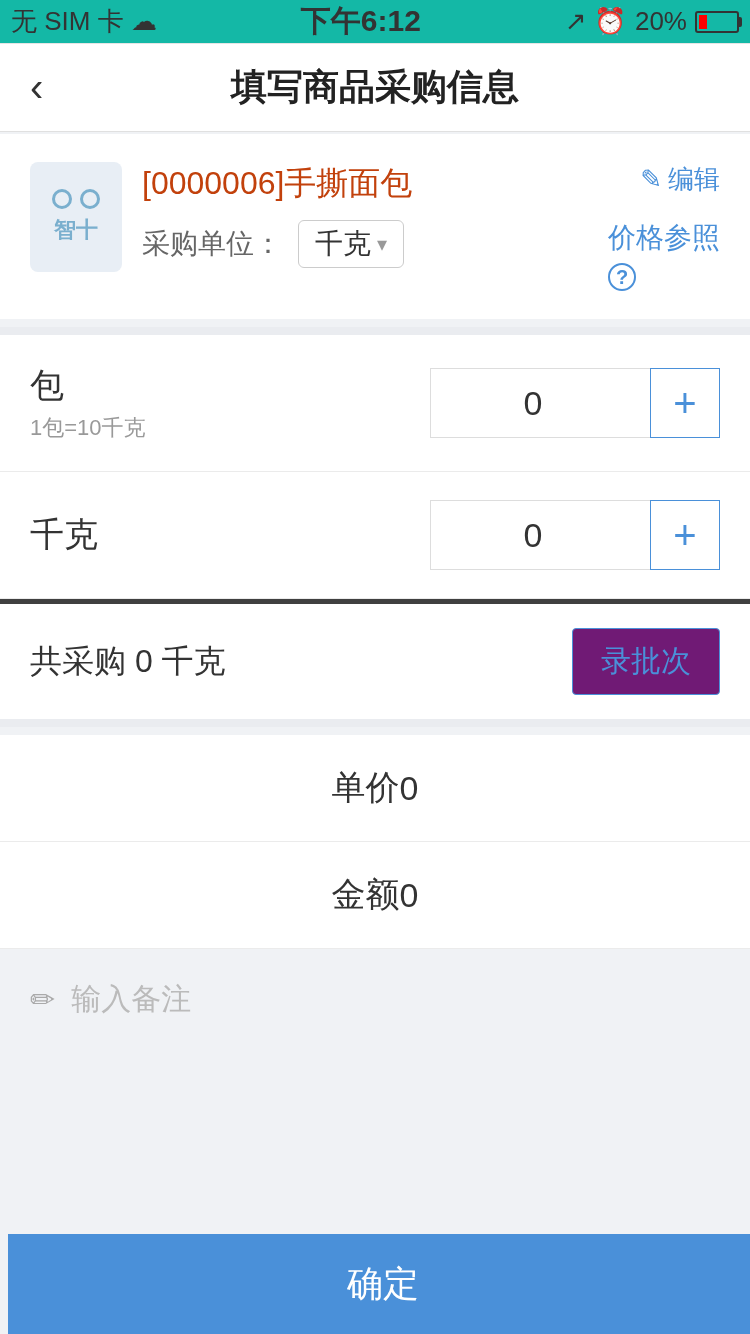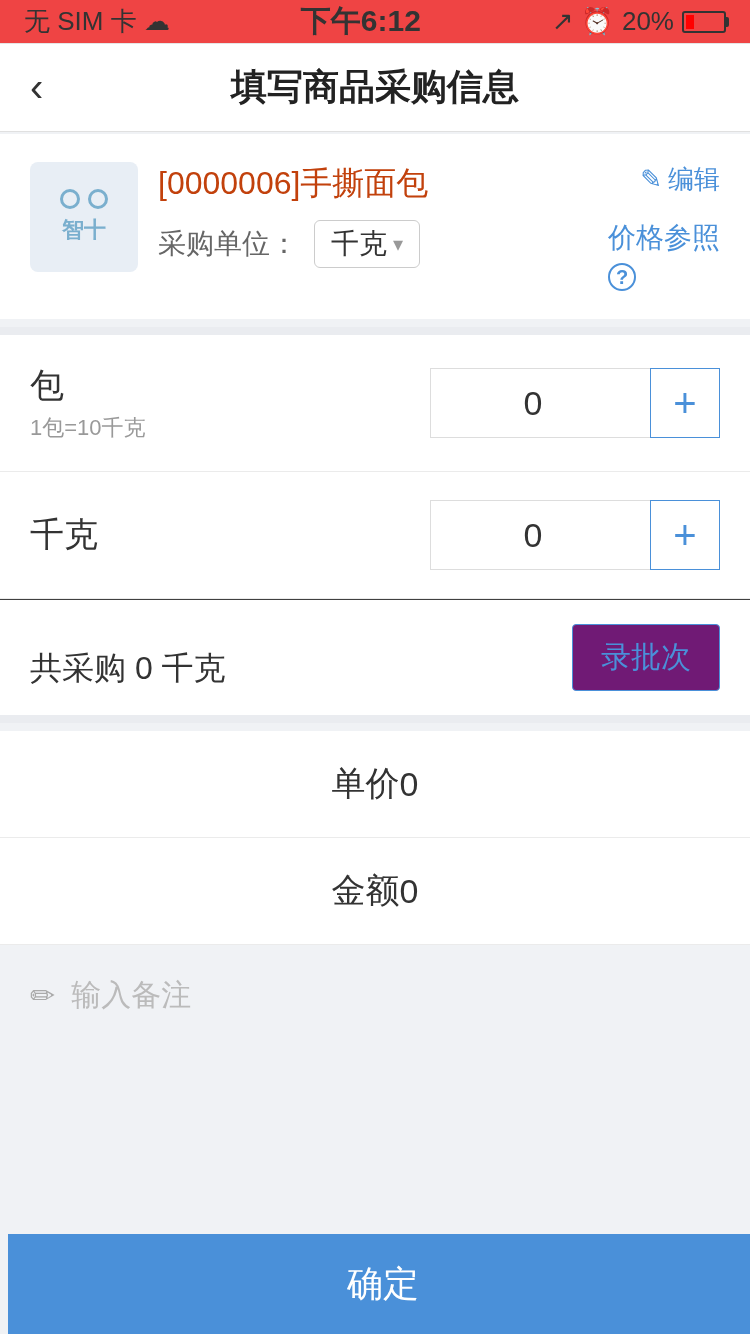--- a/index.html
+++ b/index.html
@@ -10,25 +10,25 @@
       font-family: -apple-system, "PingFang SC", "Helvetica Neue", sans-serif;
       background: #f0f2f5;
       font-size: 32px;
       color: #333;
     }
 
     
     .status-bar {
       width: 750px;
       height: 44px;
-      background: #ef4444;
+      background: #14b8a6;
       display: flex;
       align-items: center;
       justify-content: space-between;
-      padding: 0 24px;
+      padding: 0 11px;
       font-size: 28px;
       font-weight: 500;
       border-bottom: 1px solid #e5e5e5;
     }
     .status-left { display: flex; align-items: center; gap: 10px; font-size: 26px; }
     .status-center { font-size: 30px; font-weight: 600; }
     .status-right { display: flex; align-items: center; gap: 8px; font-size: 26px; }
     .battery-icon { width: 44px; height: 22px; border: 2px solid #333; border-radius: 3px; position: relative; display: inline-flex; align-items: center; }
     .battery-fill { width: 20%; height: 14px; background: red; margin: 2px; }
     .battery-tip { width: 3px; height: 10px; background: #333; border-radius: 0 2px 2px 0; position: absolute; right: -5px; top: 50%; transform: translateY(-50%); }
@@ -62,21 +62,21 @@
     .product-card {
       background: #fff;
       padding: 28px 30px;
       display: flex;
       align-items: flex-start;
       gap: 20px;
       border-bottom: 8px solid #f0f2f5;
       margin-top: 2px;
     }
     .product-thumb {
-      width: 108px;
+      width: 92px;
       height: 110px;
       background: #e8eef5;
       border-radius: 8px;
       display: flex;
       align-items: center;
       justify-content: center;
       flex-shrink: 0;
     }
     .owl-logo {
       width: 80px;
@@ -216,25 +216,25 @@
       font-size: 40px;
       display: flex;
       align-items: center;
       justify-content: center;
       cursor: pointer;
     }
 
     
     .summary-row {
       display: flex;
-      align-items: flex-end;
+      align-items: center;
       justify-content: space-between;
       padding: 24px 30px;
       background: #fff;
-      border-top: 1px solid #404040;
+      border-top: 5px solid #404040;
     }
     .summary-text {
       font-size: 32px;
       color: #333;
     }
     .batch-btn {
       border: 1px solid #4a90d9;
       background: #701a75;
       color: #4a90d9;
       font-size: 30px;

